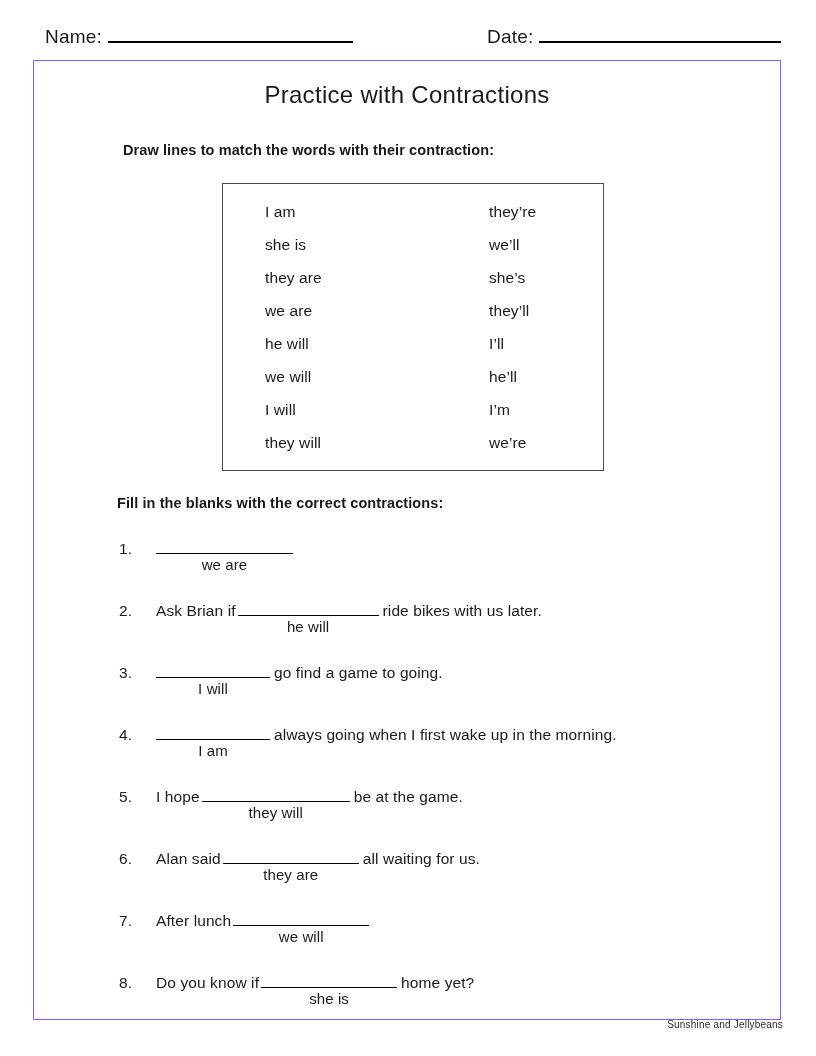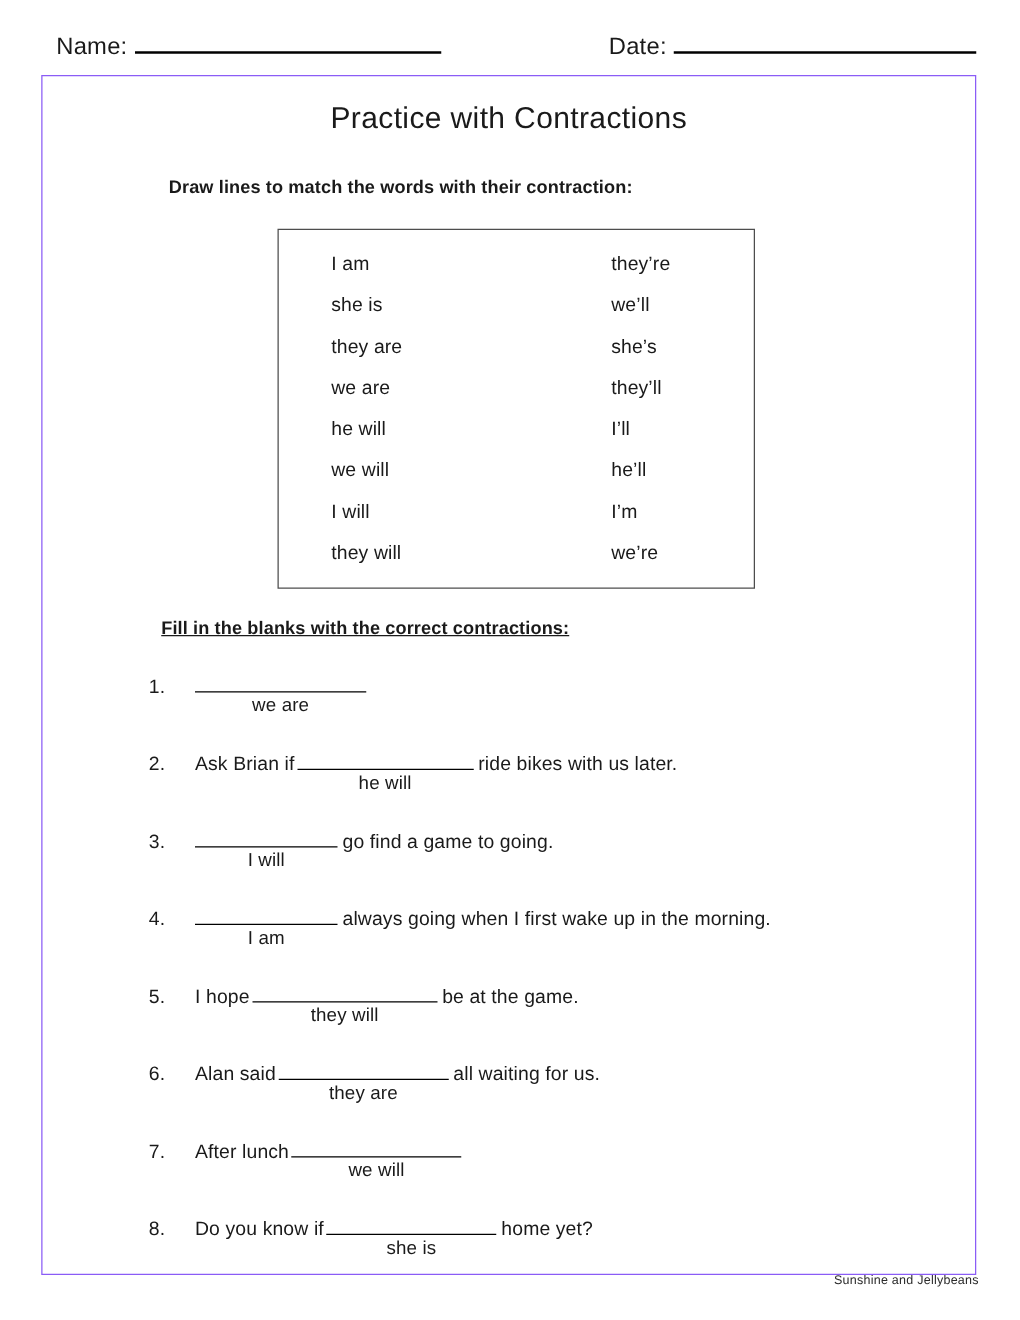--- a/index.html
+++ b/index.html
@@ -67,24 +67,23 @@
     font-weight: 400;
     letter-spacing: 0.3px;
   }
 
   .instruction {
     position: absolute;
     font-size: 14.5px;
     font-weight: bold;
     letter-spacing: 0.1px;
     white-space: nowrap;
-    margin-left: 12px;
   }
   .instruction-match { left: 89px; top: 81px; }
-  .instruction-fill  { left: 83px; top: 434px; text-decoration: underline; }
+  .instruction-fill  { left: 83px; top: 434px; }
 
   
   .match-box {
     position: absolute;
     left: 188px;
     top: 122px;
     width: 382px;
     height: 288px;
     border: 1px solid #4d4d4d;
     box-sizing: border-box;

